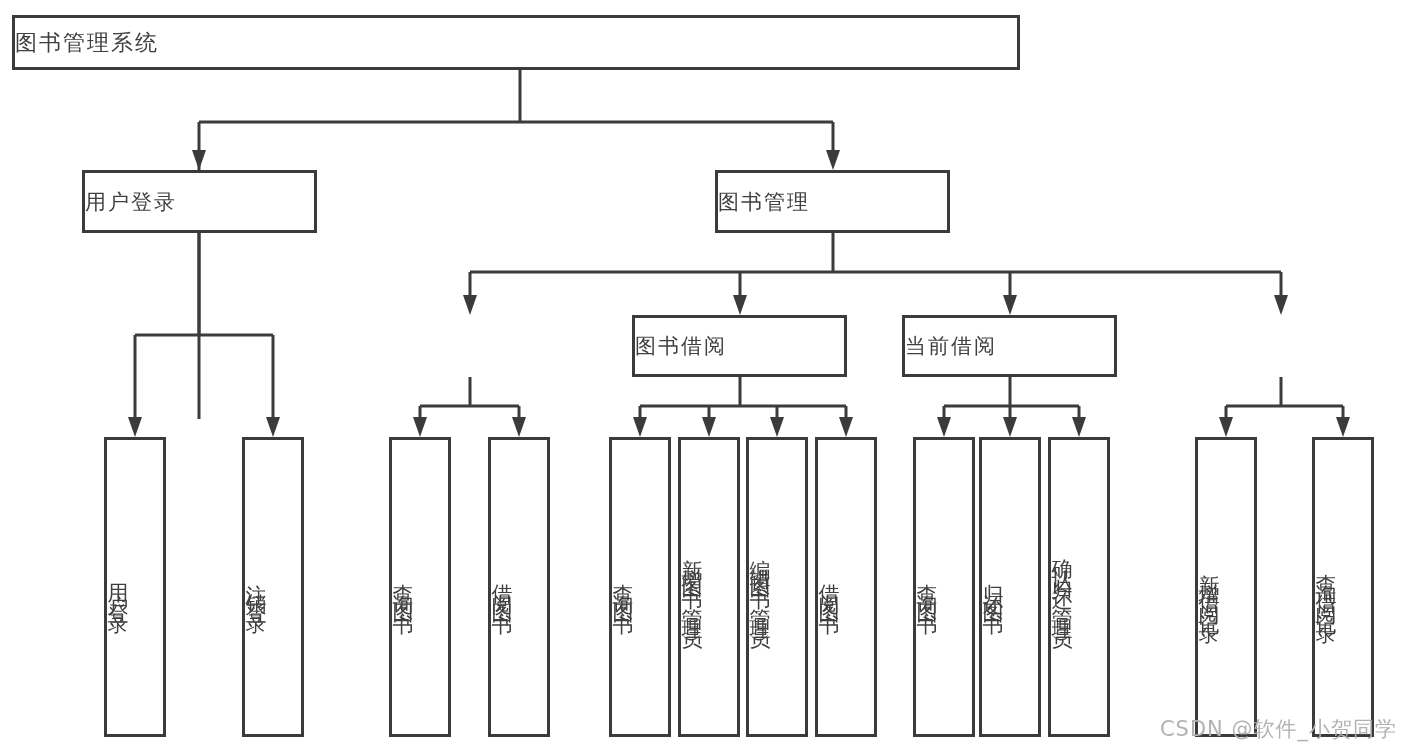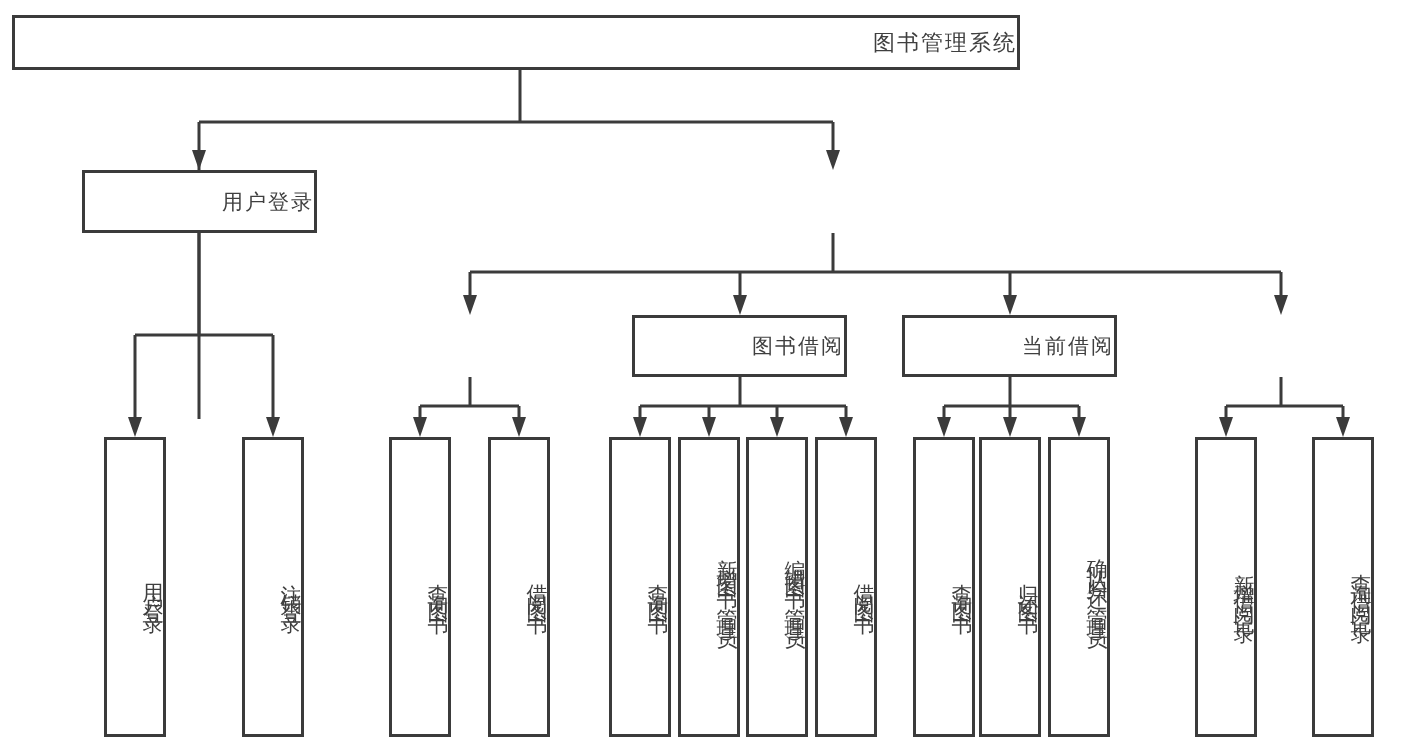--- a/index.html
+++ b/index.html
@@ -10,21 +10,21 @@
     font-family:"DejaVu Sans","Liberation Sans",sans-serif;
     overflow:hidden;
   }
   .node{
     position:absolute;
     box-sizing:border-box;
     border:3px solid #3b3b3b;
     background:#ffffff;
     display:flex;
     align-items:center;
-    justify-content:flex-end;
+    justify-content:flex-start;
     color:#3f3f3f;
   }
   .node.lvl0{font-size:22px;letter-spacing:2px;}
   .node.lvl1,.node.lvl2{font-size:21px;letter-spacing:2px;}
   .node.leaf{width:62px;height:300px;}
   .node.leaf .v{
     writing-mode:vertical-rl;
     text-orientation:mixed;
     font-size:21px;
     letter-spacing:10px;
@@ -98,20 +98,23 @@
     </g>
   </svg>
 
   <div class="node lvl0" style="left:12px;top:15px;width:1008px;height:55px">
     <span>图书管理系统</span>
   </div>
 
   <div class="node lvl1" style="left:82px;top:170px;width:235px;height:63px">
     <span>用户登录</span>
   </div>
+  <div class="node lvl1" style="left:715px;top:170px;width:235px;height:63px">
+    <span>图书管理</span>
+  </div>
 
   <div class="node lvl2" style="left:902px;top:315px;width:215px;height:62px">
     <span>当前借阅</span>
   </div>
   <div class="node lvl2" style="left:632px;top:315px;width:215px;height:62px">
     <span>图书借阅</span>
   </div>
 
   <div class="node leaf" style="left:104px;top:437px">
     <span class="v">用户登录</span>
@@ -150,13 +153,14 @@
     <span class="v">确认归还（管理员）</span>
   </div>
 
   <div class="node leaf" style="left:1195px;top:437px">
     <span class="v">新增借阅记录</span>
   </div>
   <div class="node leaf" style="left:1312px;top:437px">
     <span class="v">查询借阅记录</span>
   </div>
 
+  <div id="watermark">CSDN @软件_小贺同学</div>
 </div>
 
 </body></html>

